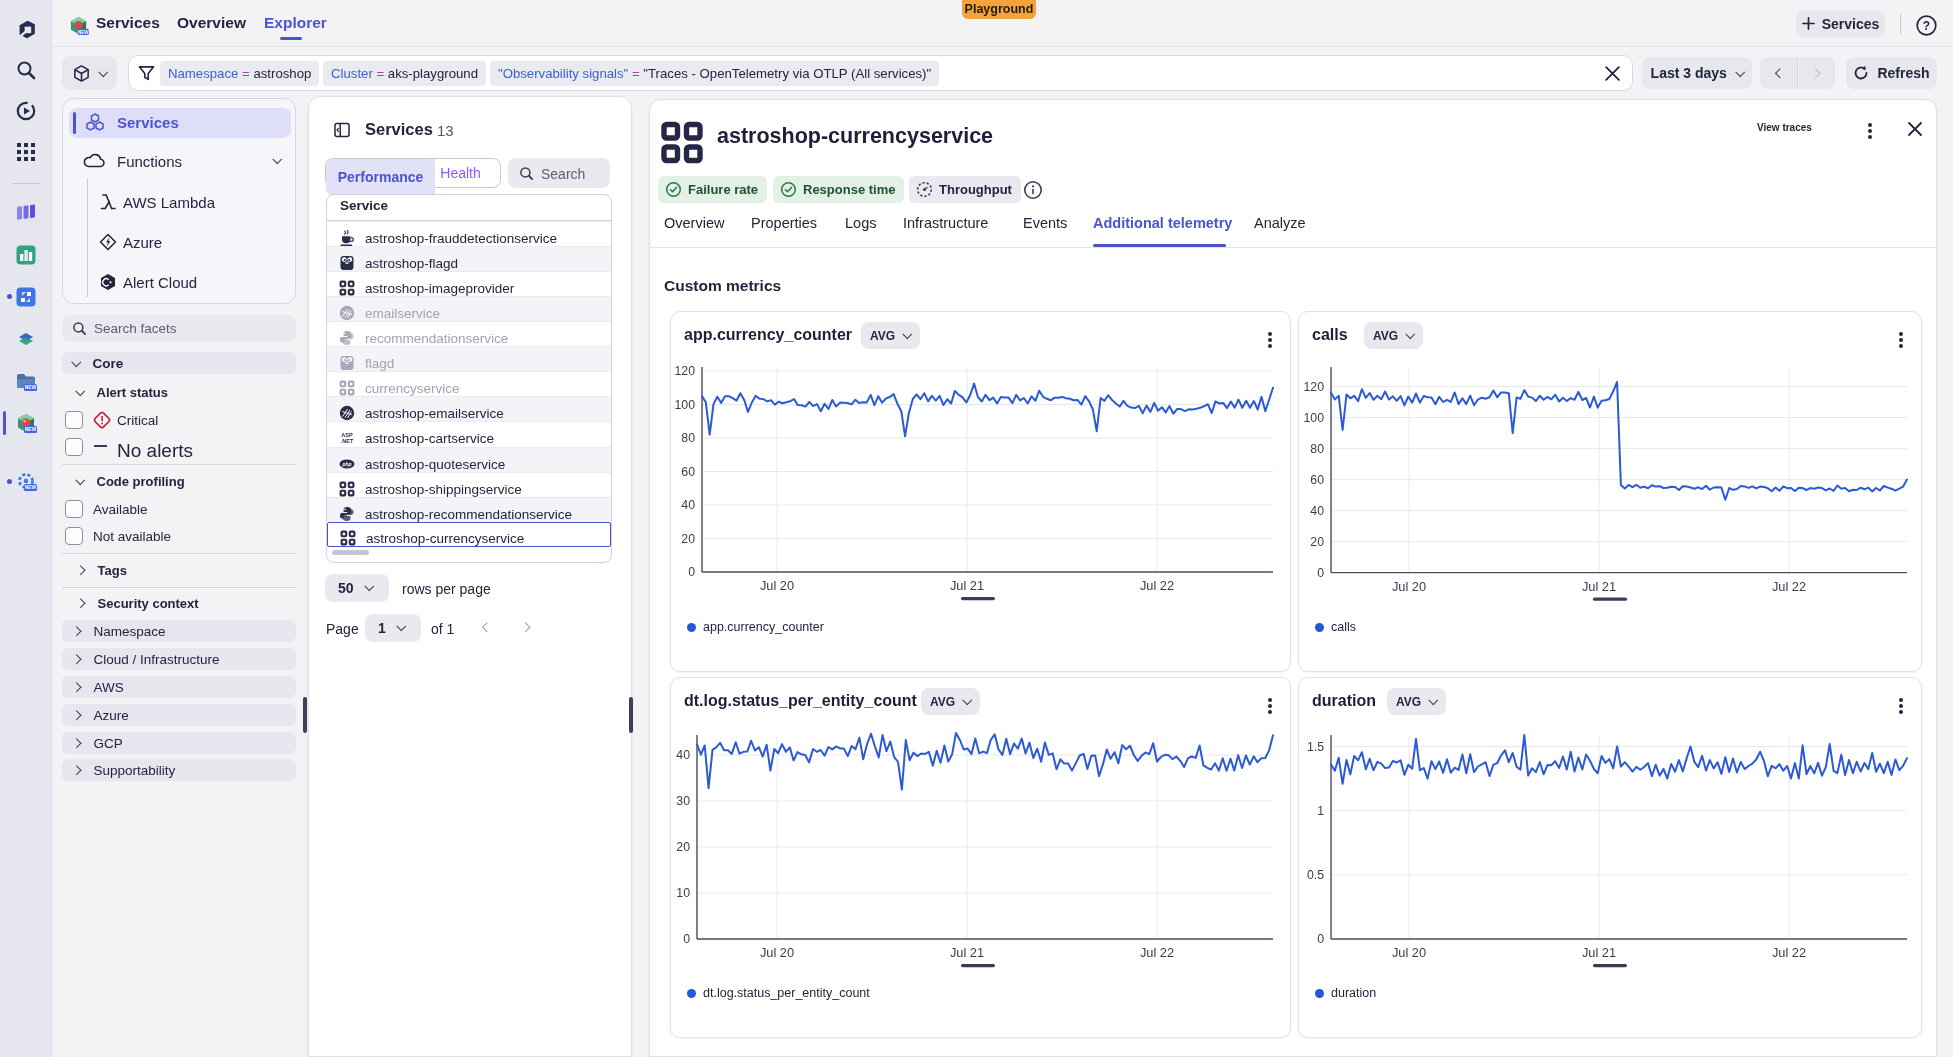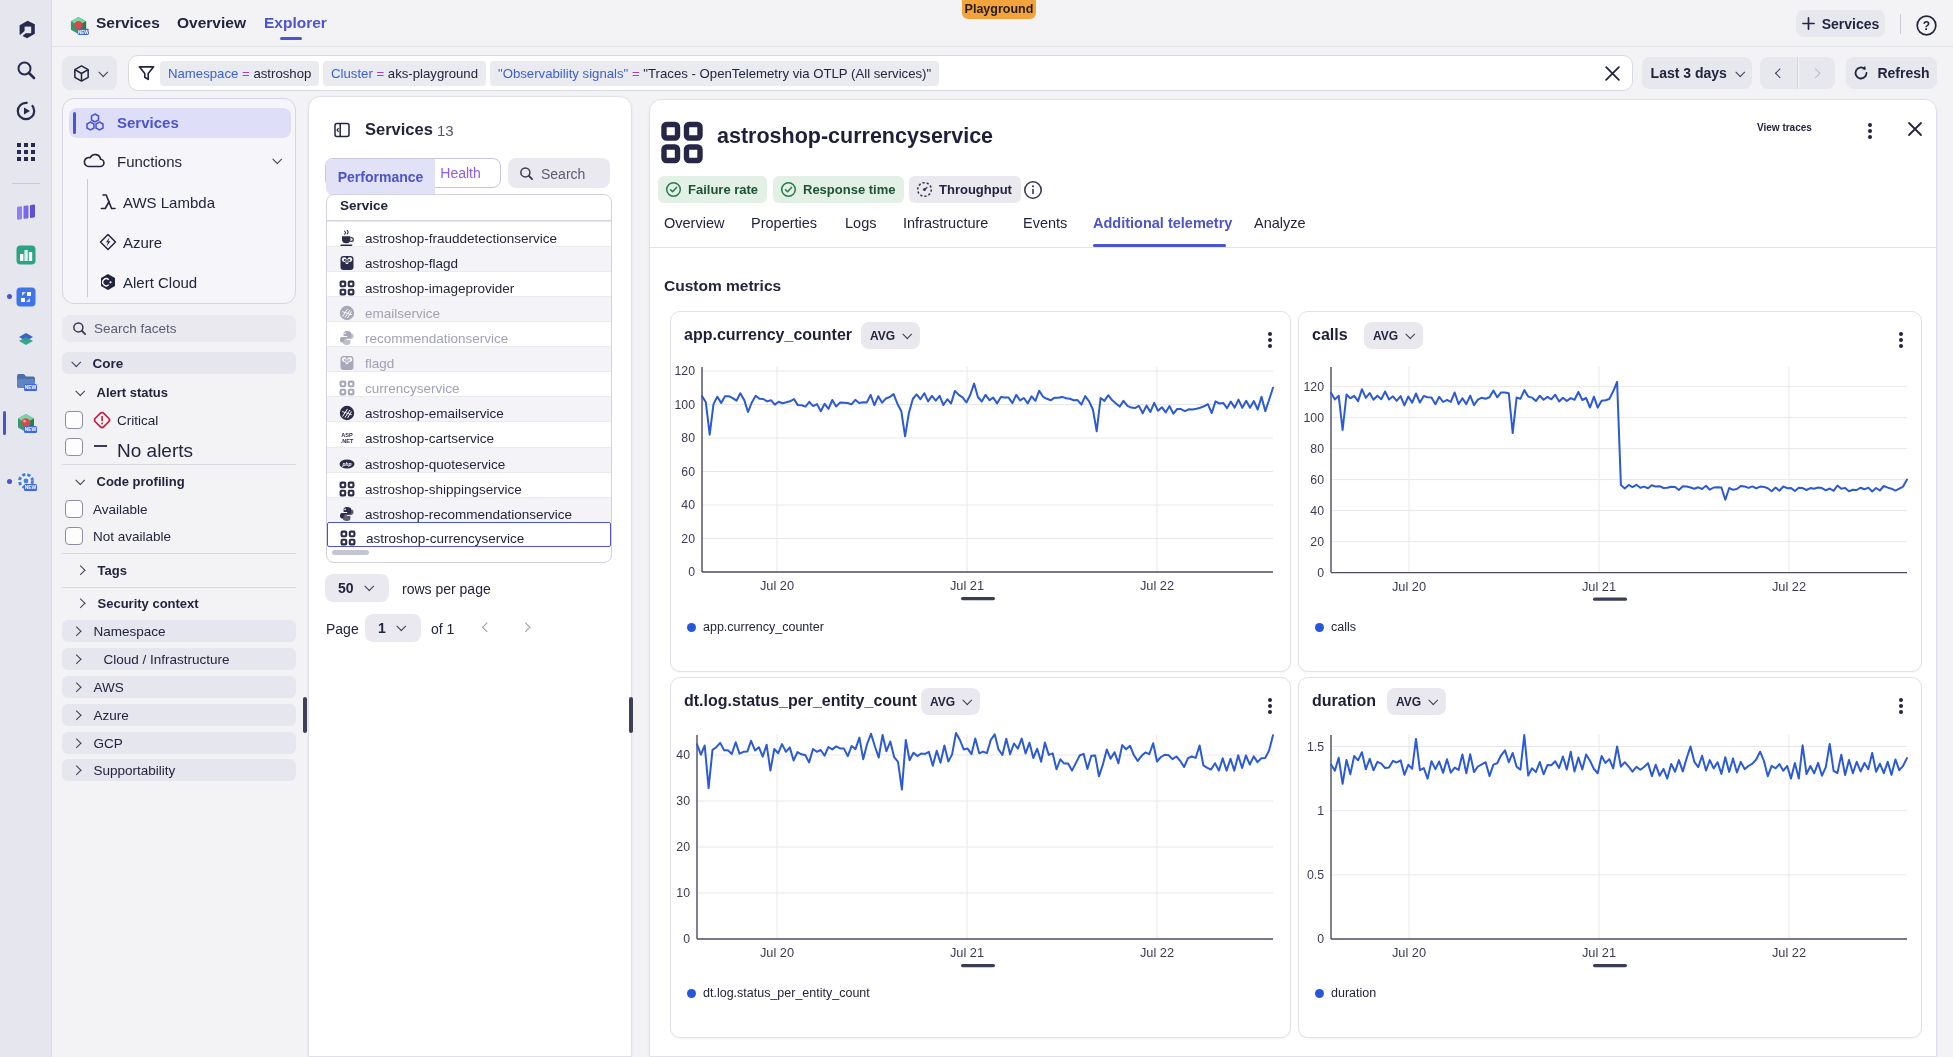--- a/index.html
+++ b/index.html
@@ -257,21 +257,21 @@
  <div class="facet" style="top:592px">
         <span class="chev cr" style="margin-left:15px"></span>
         <span style="margin-left:14px;font-weight:700;font-size:13px">Security context</span>
       </div>
  <div class="facet fpill" style="top:620px">
         <span class="chev cr" style="margin-left:11px"></span>
         <span style="margin-left:14px">Namespace</span>
       </div>
  <div class="facet fpill" style="top:648px">
         <span class="chev cr" style="margin-left:11px"></span>
-        <span style="margin-left:24px">Cloud / Infrastructure</span>
+        <span style="margin-left:14px">Cloud / Infrastructure</span>
       </div>
  <div class="facet fpill" style="top:676px">
         <span class="chev cr" style="margin-left:11px"></span>
         <span style="margin-left:14px">AWS</span>
       </div>
  <div class="facet fpill" style="top:704px">
         <span class="chev cr" style="margin-left:11px"></span>
         <span style="margin-left:14px">Azure</span>
       </div>
  <div class="facet fpill" style="top:732px">

